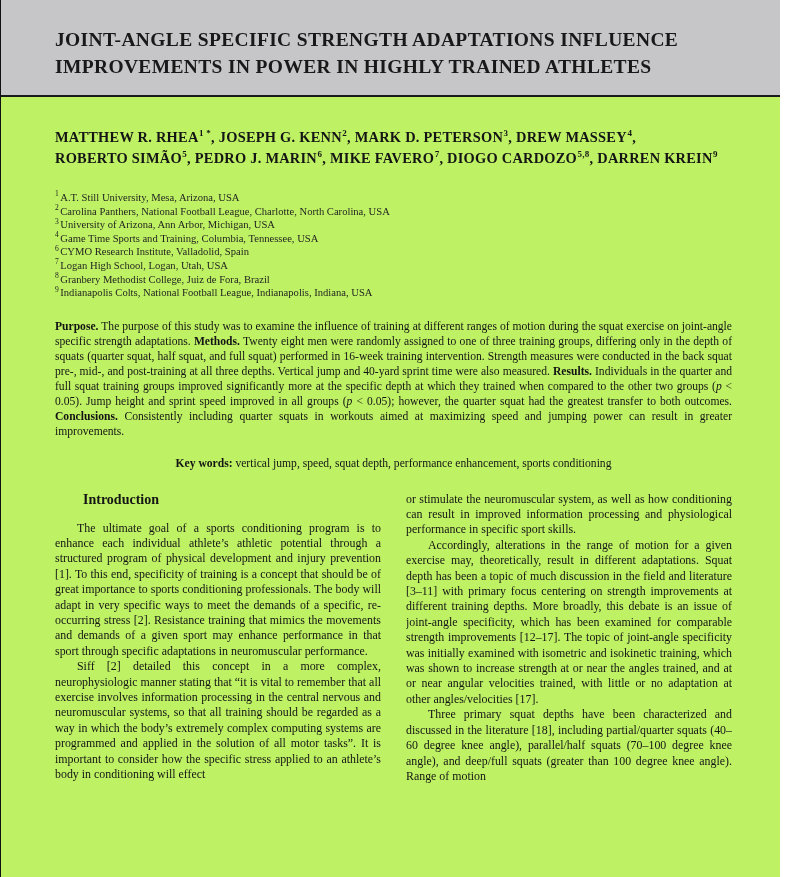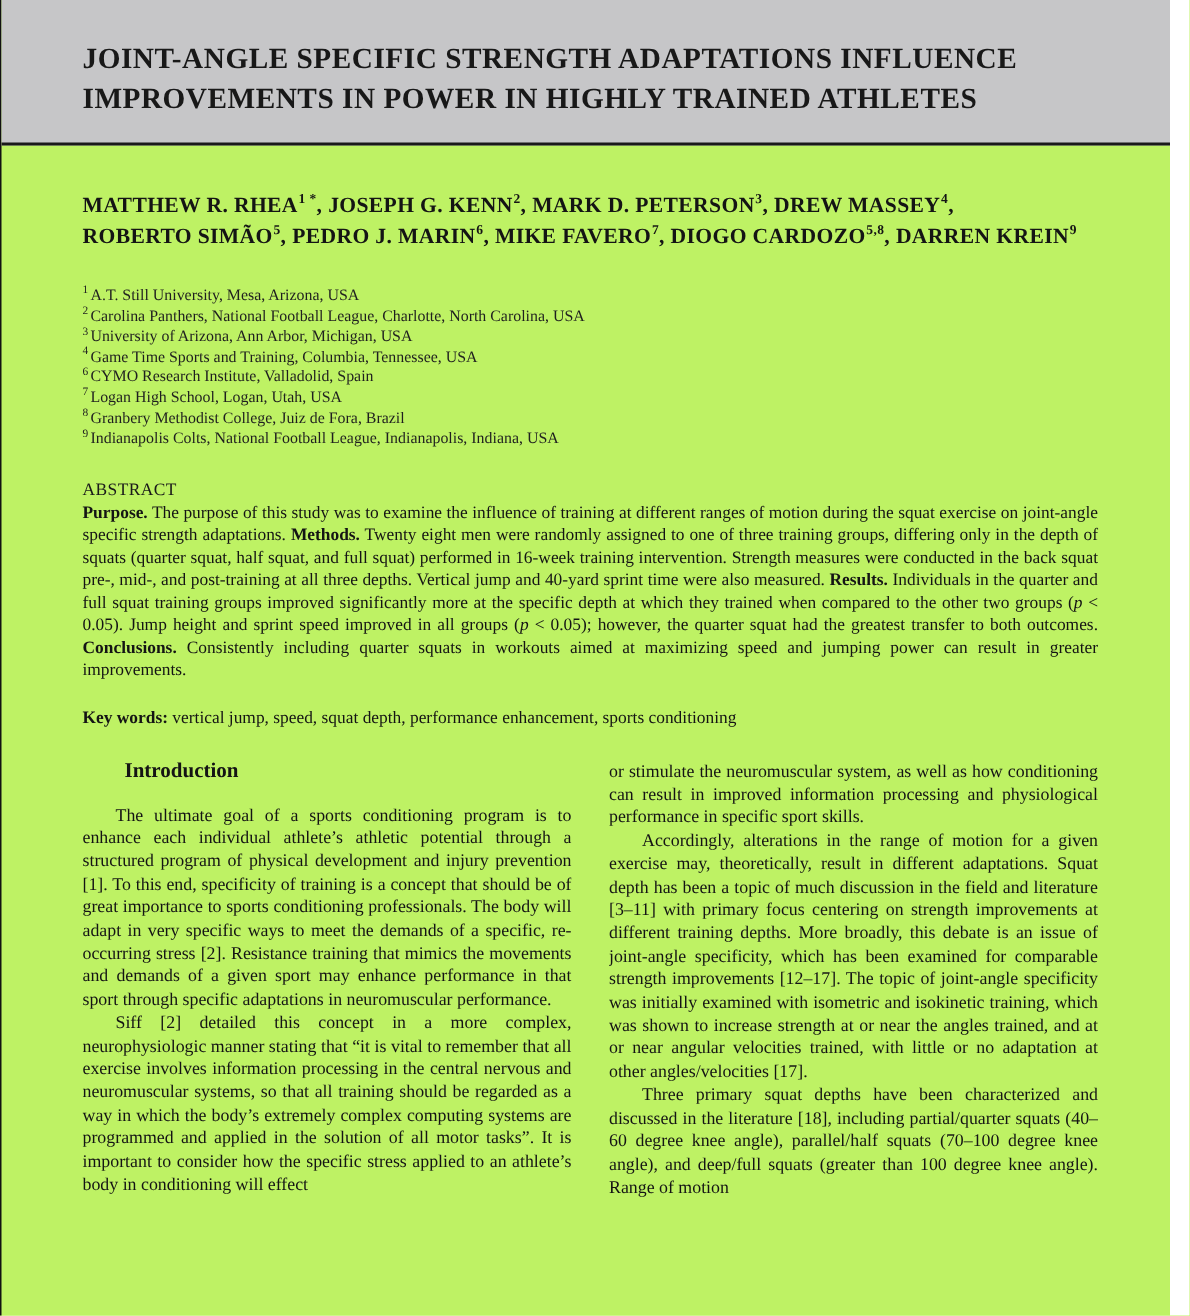--- a/index.html
+++ b/index.html
@@ -108,20 +108,21 @@
     hyphens: none;
   }
   .abstract-text b { font-weight: bold; }
   .abstract-text i { font-style: italic; }
 
   .keywords {
     margin-top: 16px;
     font-size: 11.6px;
     line-height: 15.1px;
     color: #141414;
+    text-align: center;
   }
   .keywords b { font-weight: bold; }
 
   
   .columns {
     margin-top: 21px;
     display: flex;
     gap: 25px;
     height: 360px;
     overflow: hidden;
@@ -176,21 +177,20 @@
       <div class="affil-line"><sup>2</sup><span>Carolina Panthers, National Football League, Charlotte, North Carolina, USA</span></div>
       <div class="affil-line"><sup>3</sup><span>University of Arizona, Ann Arbor, Michigan, USA</span></div>
       <div class="affil-line"><sup>4</sup><span>Game Time Sports and Training, Columbia, Tennessee, USA</span></div>
       <div class="affil-line"><sup>6</sup><span>CYMO Research Institute, Valladolid, Spain</span></div>
       <div class="affil-line"><sup>7</sup><span>Logan High School, Logan, Utah, USA</span></div>
       <div class="affil-line"><sup>8</sup><span>Granbery Methodist College, Juiz de Fora, Brazil</span></div>
       <div class="affil-line"><sup>9</sup><span>Indianapolis Colts, National Football League, Indianapolis, Indiana, USA</span></div>
     </div>
 
     <div class="abstract-block">
-      <div class="abstract-label">ABSTRACT</div>
       <p class="abstract-text"><b>Purpose.</b><span> The purpose of this study was to examine the influence of training at different ranges of motion during the squat exercise on joint-angle specific strength adaptations. </span><b>Methods.</b><span> Twenty eight men were randomly assigned to one of three training groups, differing only in the depth of squats (quarter squat, half squat, and full squat) performed in 16-week training intervention. Strength measures were conducted in the back squat pre-, mid-, and post-training at all three depths. Vertical jump and 40-yard sprint time were also measured. </span><b>Results.</b><span> Individuals in the quarter and full squat training groups improved significantly more at the specific depth at which they trained when compared to the other two groups (</span><i>p</i><span> &lt; 0.05). Jump height and sprint speed improved in all groups (</span><i>p</i><span> &lt; 0.05); however, the quarter squat had the greatest transfer to both outcomes. </span><b>Conclusions.</b><span> Consistently including quarter squats in workouts aimed at maximizing speed and jumping power can result in greater improvements.</span></p>
       <div class="keywords"><b>Key words:</b><span> vertical jump, speed, squat depth, performance enhancement, sports conditioning</span></div>
     </div>
 
     <div class="columns">
       <div class="col">
         <h2>Introduction</h2>
         <p>The ultimate goal of a sports conditioning program is to enhance each individual athlete’s athletic potential through a structured program of physical development and injury prevention [1]. To this end, specificity of training is a concept that should be of great importance to sports conditioning professionals. The body will adapt in very specific ways to meet the demands of a specific, re-occurring stress [2]. Resistance training that mimics the movements and demands of a given sport may enhance performance in that sport through specific adaptations in neuromuscular performance.</p>
         <p>Siff [2] detailed this concept in a more complex, neurophysiologic manner stating that “it is vital to remember that all exercise involves information processing in the central nervous and neuromuscular systems, so that all training should be regarded as a way in which the body’s extremely complex computing systems are programmed and applied in the solution of all motor tasks”. It is important to consider how the specific stress applied to an athlete’s body in conditioning will effect</p>
       </div>

